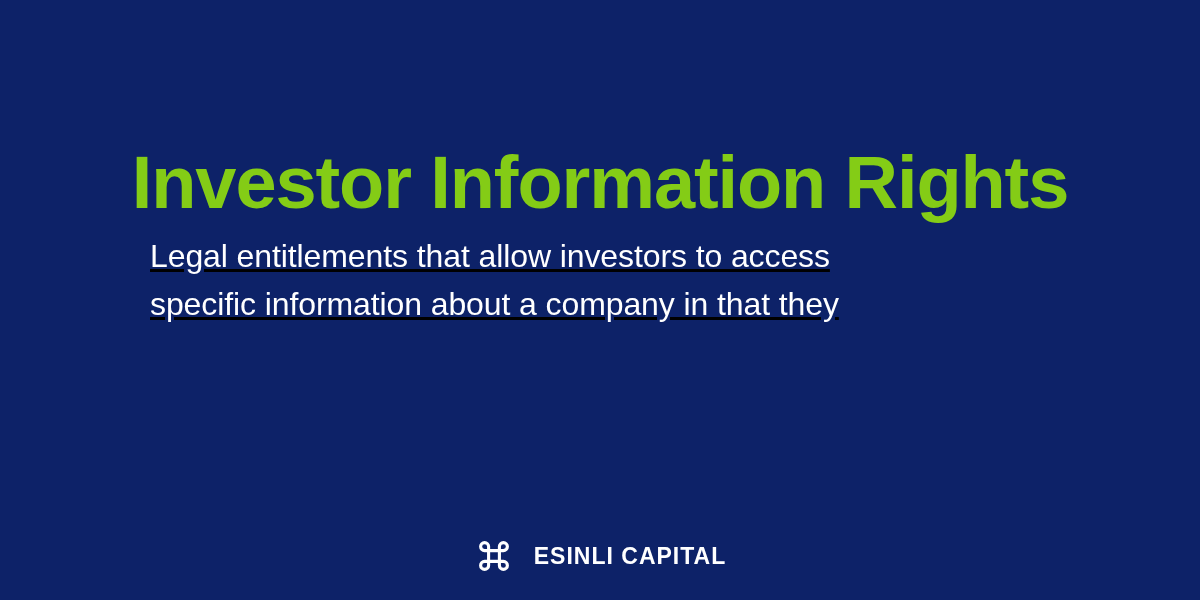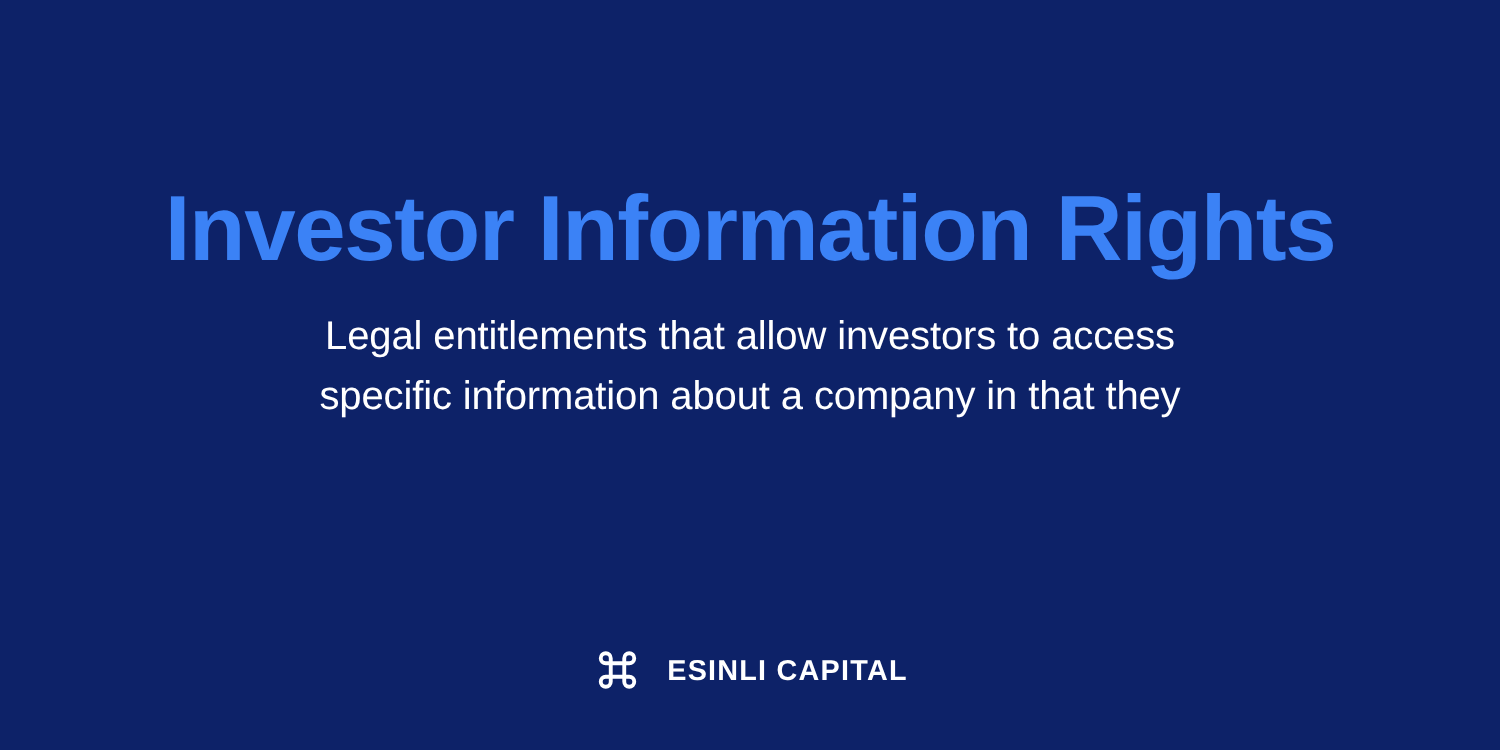--- a/index.html
+++ b/index.html
@@ -33,47 +33,47 @@
     margin-top: 146px;
     text-align: center;
   }
   .title {
     margin: 0;
     font-family: "Liberation Sans", sans-serif;
     font-size: 74px;
     font-weight: 700;
     line-height: 1.0;
     letter-spacing: -1.1px;
-    color: #3b82f6;
+    color: #84cc16;
     white-space: nowrap;
   }
 
   
   .subtitle-block {
     width: 900px;
-    margin-top: 24px;
-    text-align: center;
+    margin-top: 12px;
+    text-decoration: underline;
   }
   .subtitle-line {
     display: block;
     font-family: "Liberation Sans", sans-serif;
     font-size: 32px;
     font-weight: 400;
     line-height: 48px;
     letter-spacing: -0.1px;
     color: #ffffff;
     white-space: nowrap;
   }
 
   
   .logo-lockup {
     position: absolute;
     left: 0;
     right: 0;
-    top: 516px;
+    top: 536px;
     display: flex;
     flex-direction: row;
     align-items: center;
     justify-content: center;
     gap: 20px;
   }
   .logo-mark {
     width: 40px;
     height: 40px;
     display: block;

